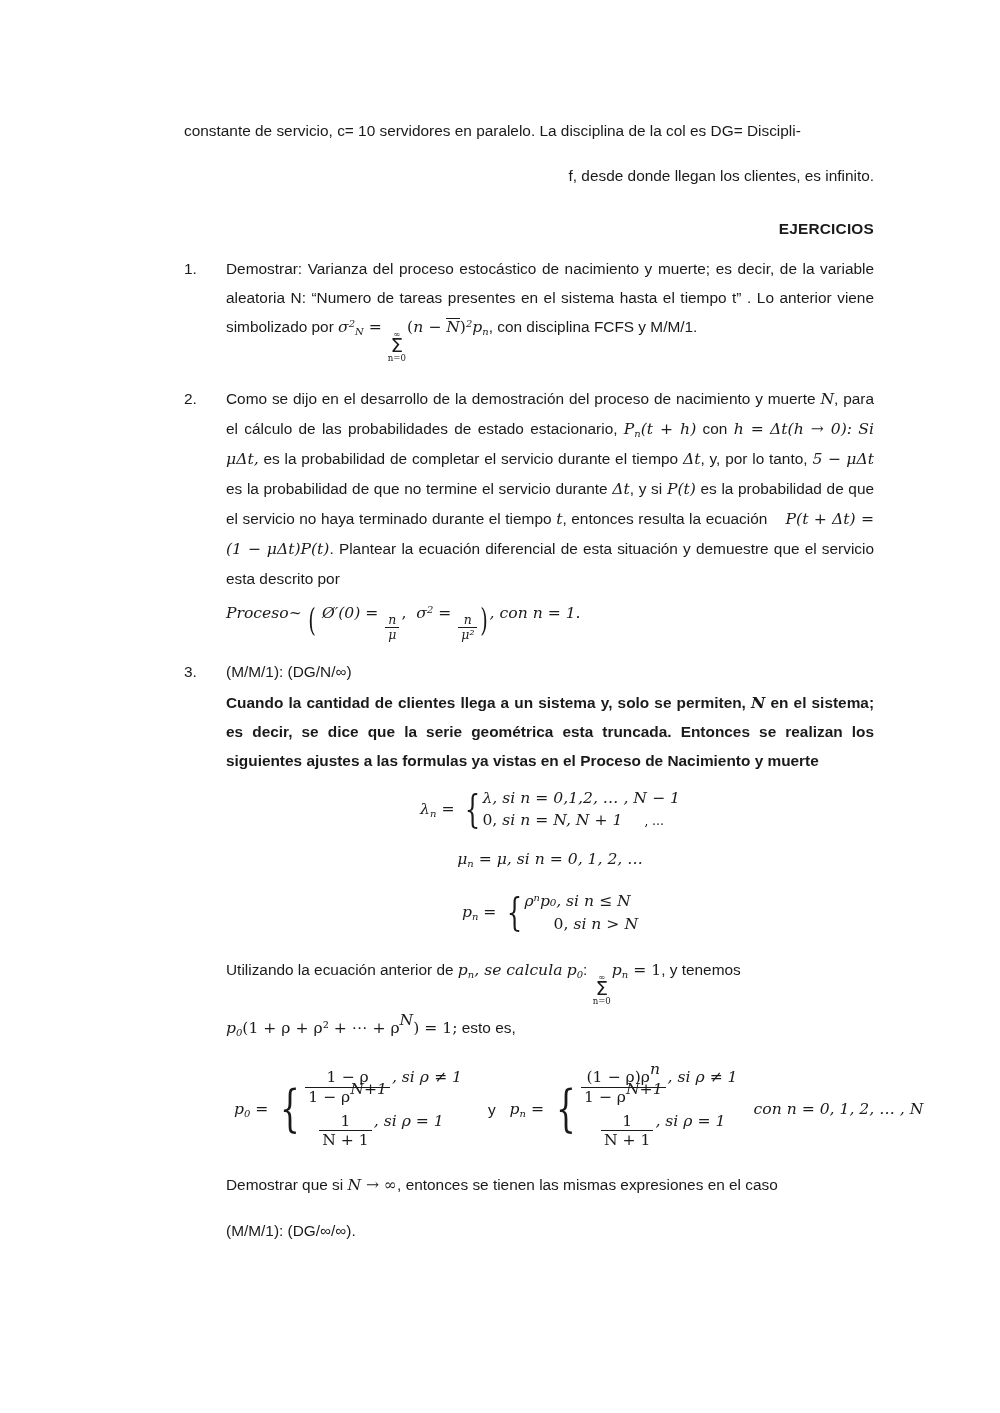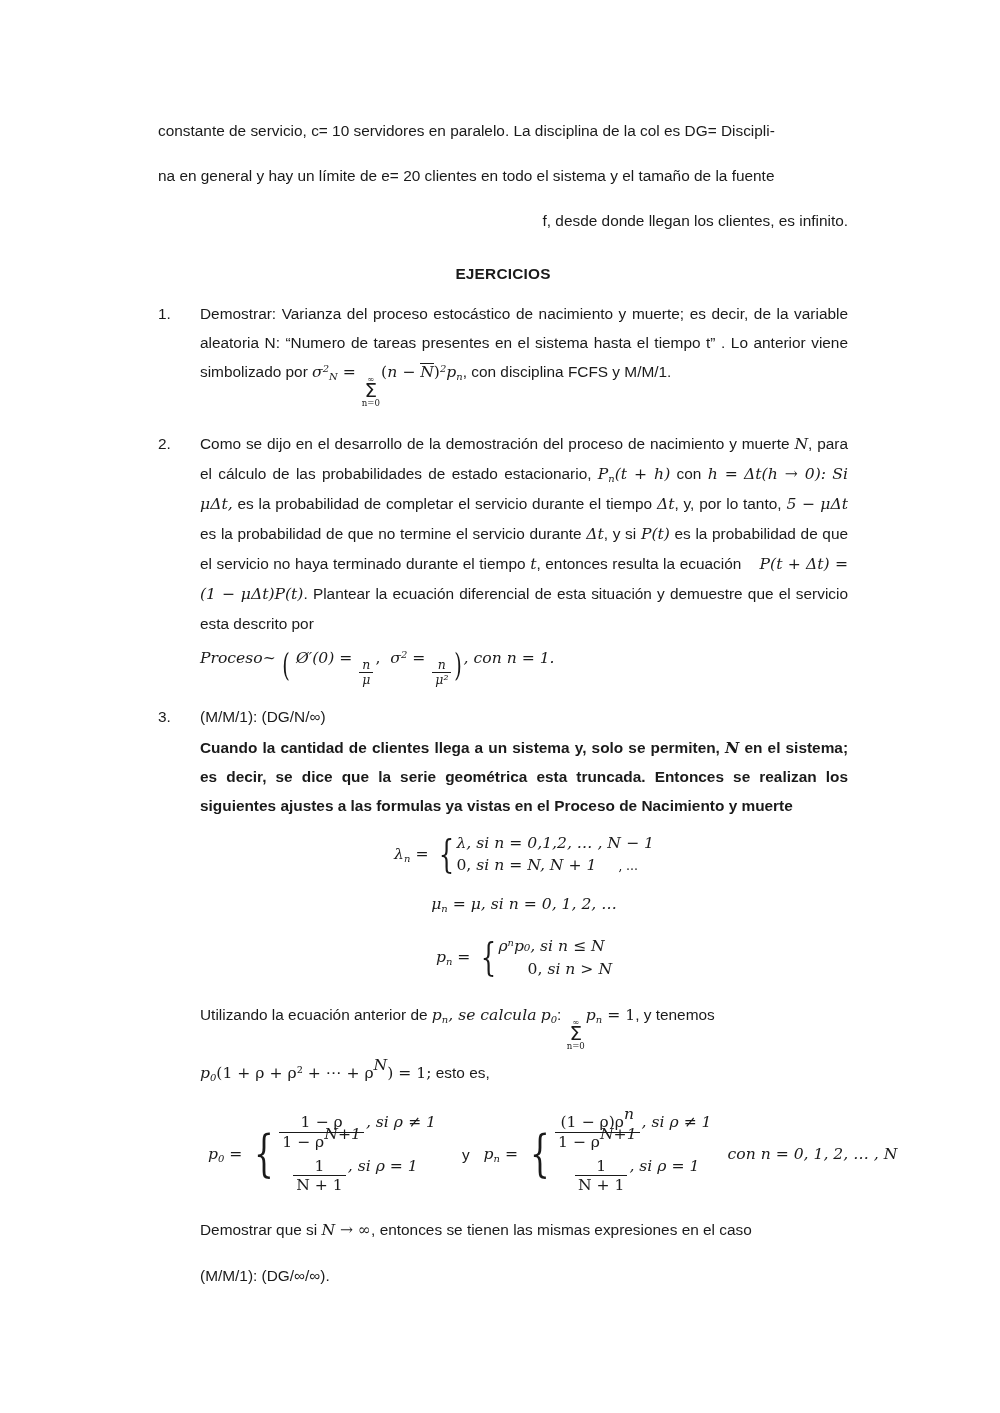--- a/index.html
+++ b/index.html
@@ -13,36 +13,36 @@
   }
   .page {
     position: relative;
     width: 1000px;
     height: 1413px;
     background: #ffffff;
     overflow: hidden;
   }
   .content {
     position: absolute;
-    left: 158px;
+    left: 184px;
     top: 108px;
     width: 690px;
   }
 
   
   .intro {
     font-size: 15.4px;
     line-height: 45px;
     text-align: justify;
     text-justify: inter-word;
   }
   .intro .lastline { text-align: right; }
 
   .heading {
-    text-align: center;
+    text-align: right;
     font-weight: bold;
     font-size: 15.4px;
     letter-spacing: .2px;
     margin-top: 22px;
     margin-bottom: 16px;
   }
 
   
   .item {
     position: relative;
@@ -200,21 +200,20 @@
   }
 </style>
 </head>
 <body>
 
 <div class="page">
   <div class="content">
 
     <div class="intro">
       <div>constante de servicio, c= 10 servidores en paralelo. La disciplina de la col es DG= Discipli-</div>
-      <div>na en general y hay un límite de e= 20 clientes en todo el sistema y el tamaño de la fuente</div>
       <div class="lastline">f, desde donde llegan los clientes, es infinito.</div>
     </div>
 
     <div class="heading">EJERCICIOS</div>
 
     <div class="item">
       <span class="num">1.</span>
       <span>Demostrar: Varianza del proceso estocástico de nacimiento y muerte; es decir, de la variable aleatoria N: “Numero de tareas presentes en el sistema hasta el tiempo t” . Lo anterior viene simbolizado por</span>
       <span class="m">
         <span>σ</span><sup>2</sup><sub>N</sub>

